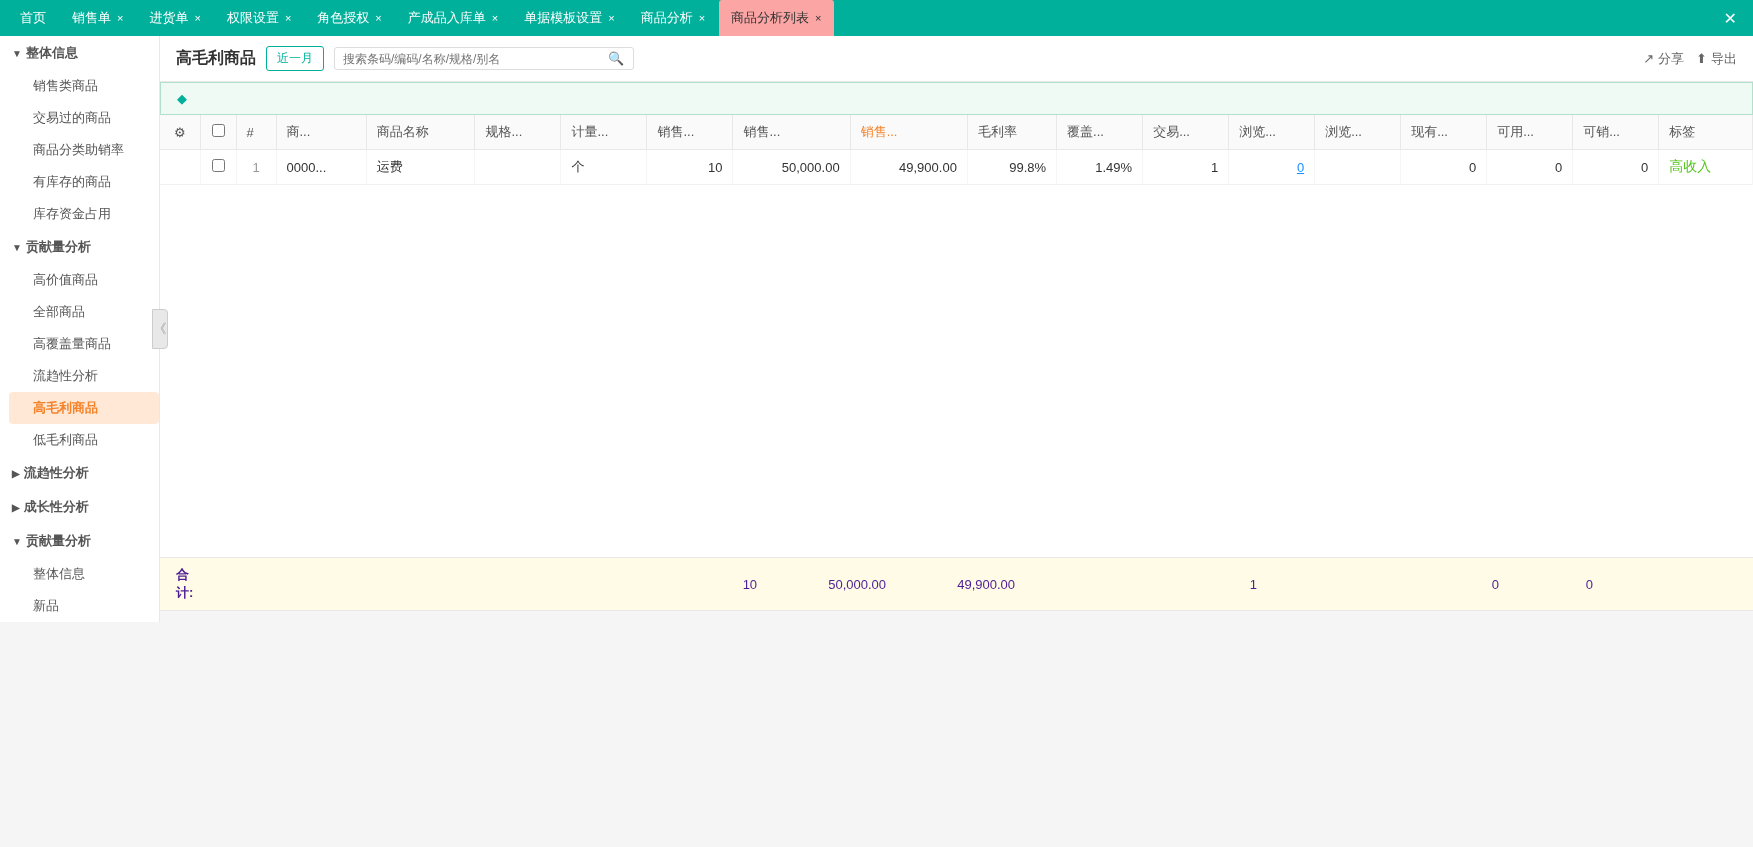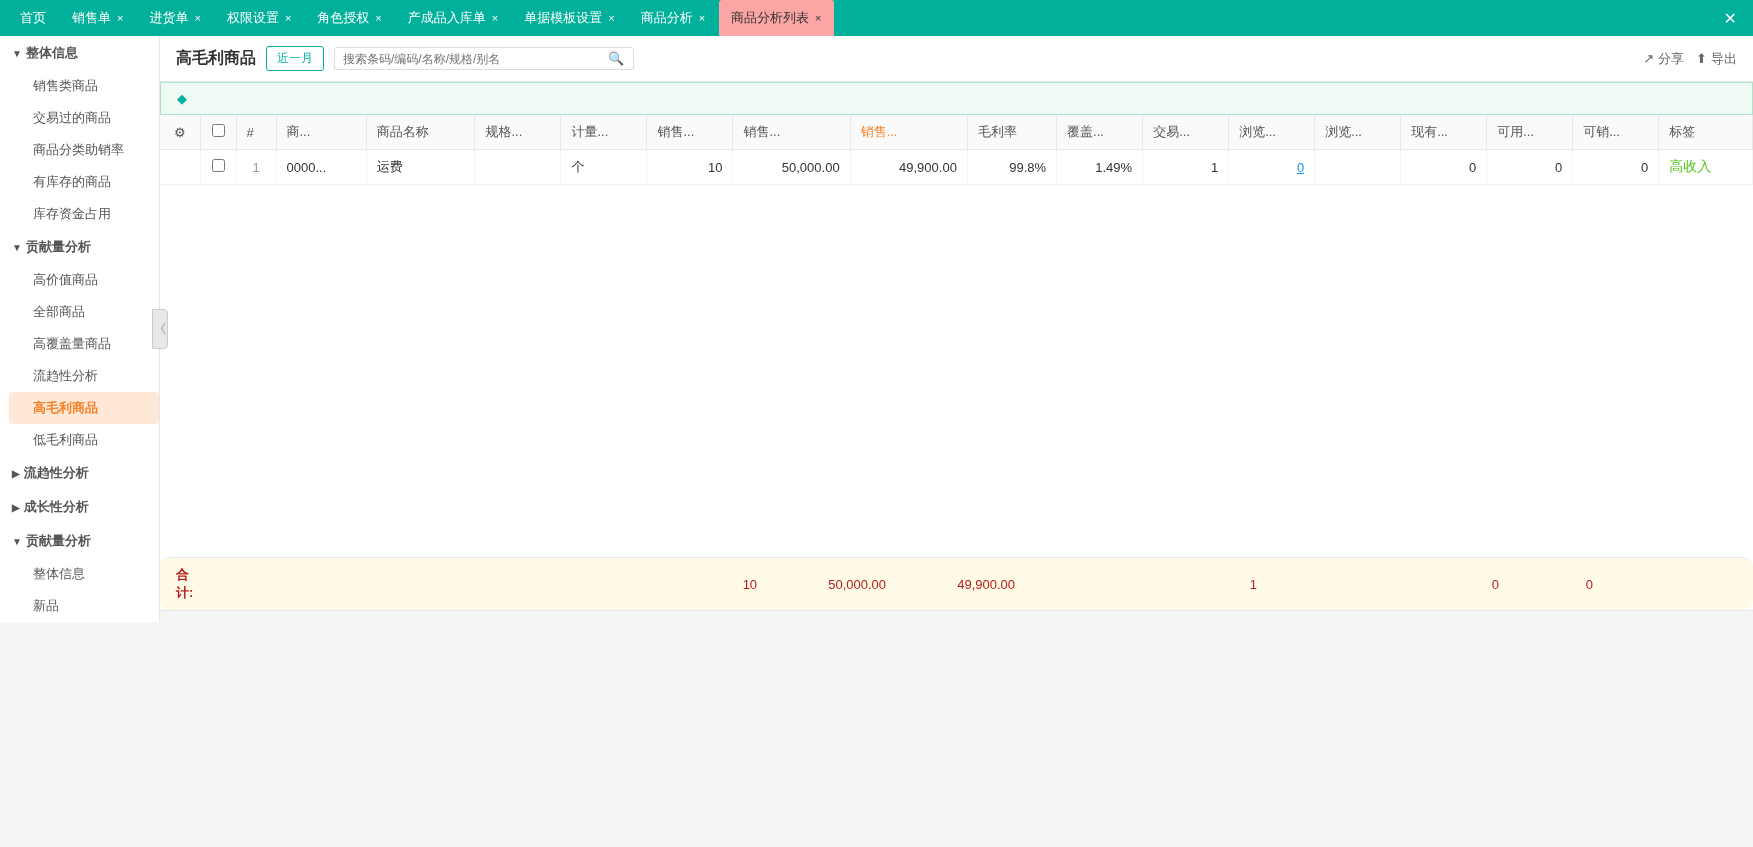--- a/index.html
+++ b/index.html
@@ -171,24 +171,23 @@
     .link-text { color: #1890ff; text-decoration: underline; cursor: pointer; }
 
     
     .footer-bar {
       background: #fffbe6;
       border-top: 1px solid #e8e8e8;
       padding: 8px 16px;
       display: flex;
       align-items: center;
       font-size: 12px;
-      color: #b91c1c;
+      color: #4c1d95;
       gap: 24px;
       min-height: 36px;
-      border-radius: 10px;
     }
     .footer-label { font-weight: bold; margin-right: 8px; }
     .footer-values {
       display: flex;
       gap: 4px;
       width: 100%;
     }
     .footer-cell {
       padding: 0 10px;
       text-align: right;

